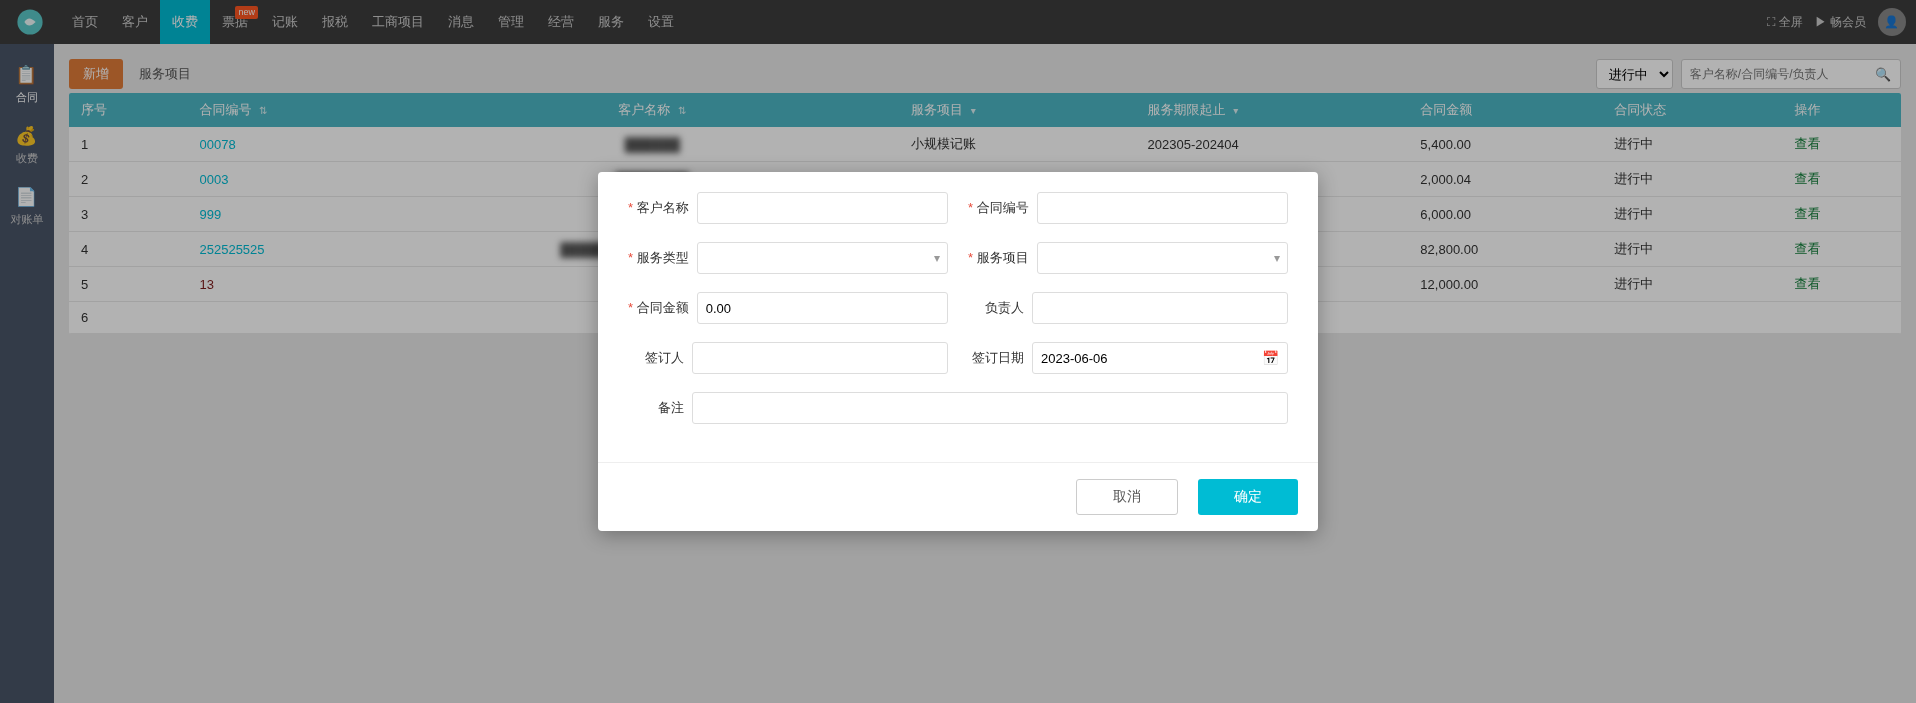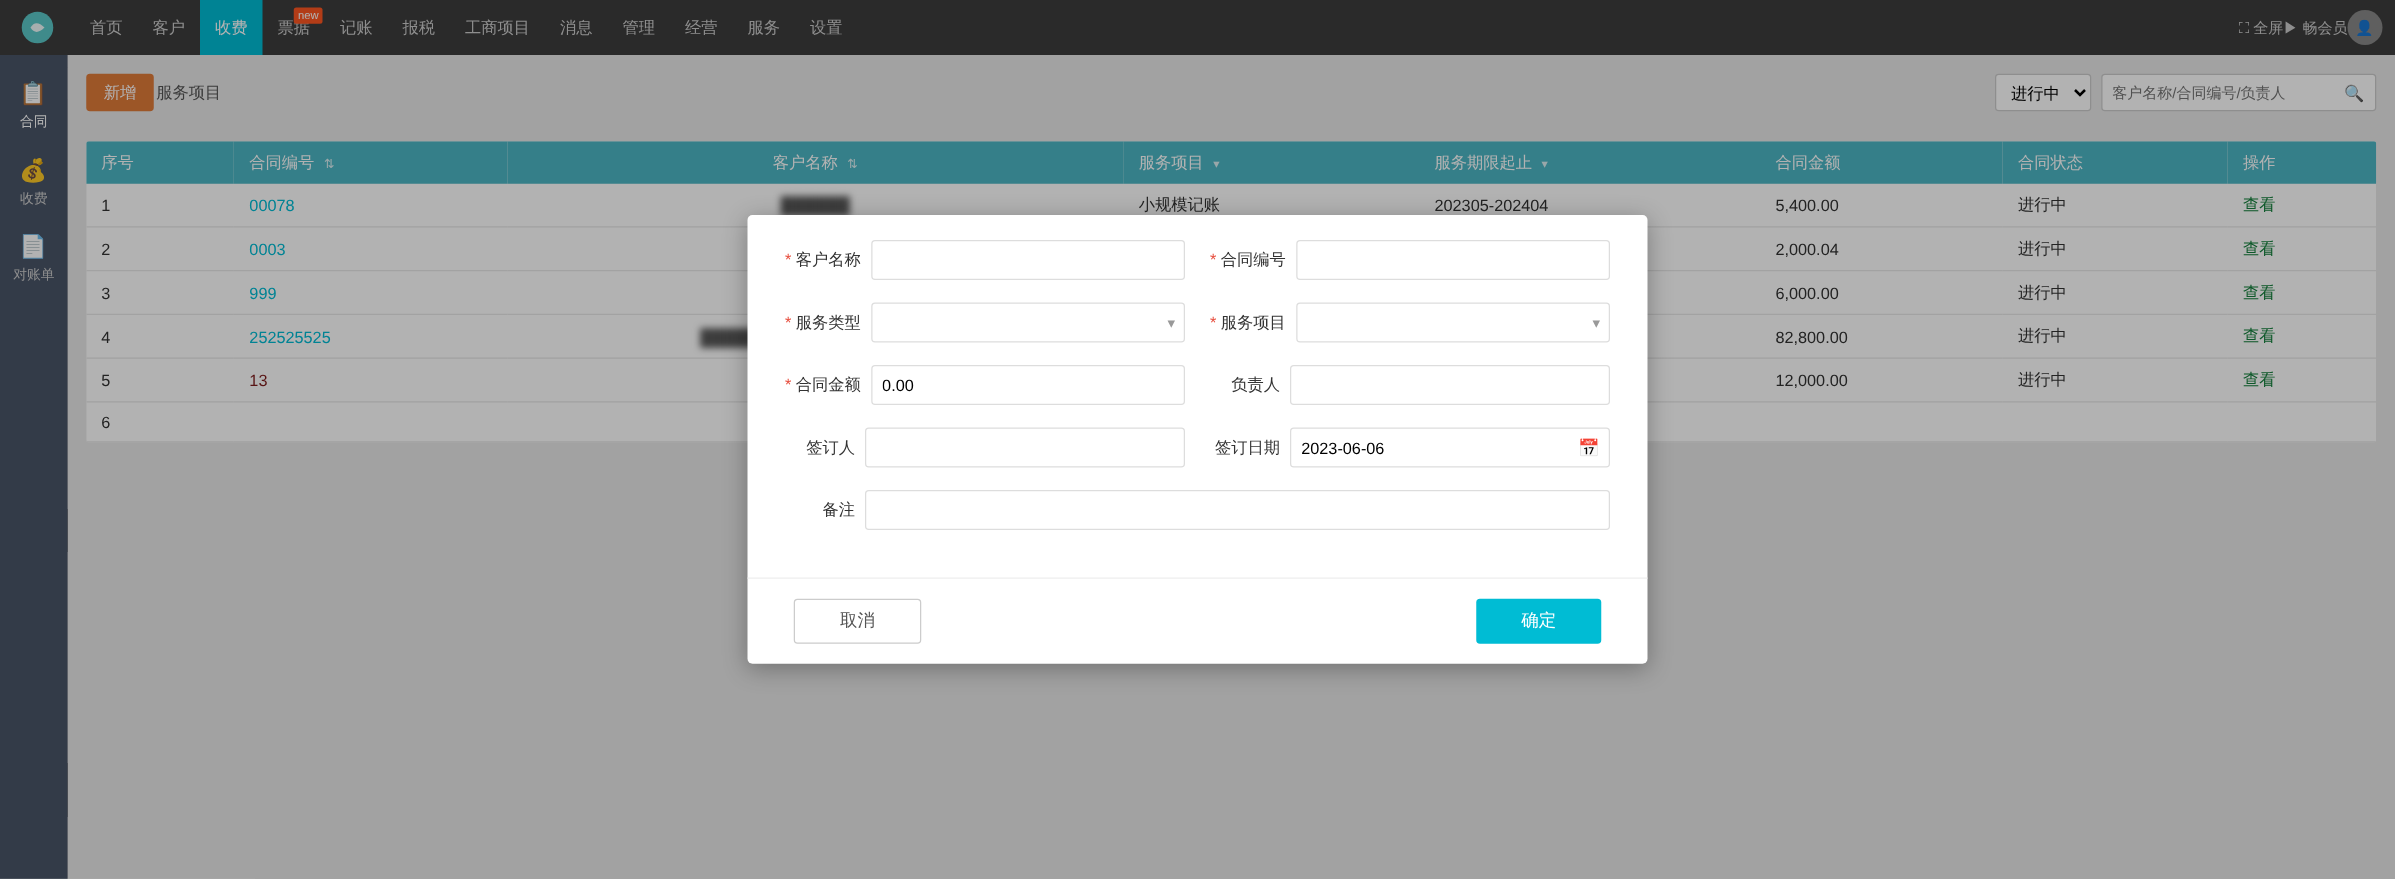--- a/index.html
+++ b/index.html
@@ -38,21 +38,21 @@
       position: absolute;
       top: 6px; right: 2px;
       background: #ff5722;
       color: #fff;
       font-size: 9px;
       padding: 1px 3px;
       border-radius: 2px;
       line-height: 1.2;
     }
     .nav-right {
-      display: flex; align-items: center; 
+      display: flex; align-items: center; gap: 12px;
       color: #ccc; font-size: 12px;
     }
     .nav-right span { cursor: pointer; }
     .nav-right .avatar {
       width: 28px; height: 28px;
       background: #888;
       border-radius: 50%;
       display: flex; align-items: center; justify-content: center;
       color: #fff;
     }
@@ -85,22 +85,22 @@
     .main-content {
       position: fixed;
       top: 44px; left: 54px; right: 0; bottom: 0;
       background: #e8e8e8;
       padding: 15px;
       overflow: auto;
     }
 
     
     .toolbar {
-      display: flex; align-items: center; gap: 2px;
-      margin-bottom: 24px;
+      display: flex; align-items: center; gap: 16px;
+      margin-bottom: 4px;
     }
     .btn-add {
       background: #e07b39;
       color: #fff;
       border: none;
       padding: 6px 14px;
       cursor: pointer;
       font-size: 13px;
       border-radius: 3px;
     }
@@ -278,22 +278,23 @@
     }
     .date-input-wrap .cal-icon {
       position: absolute;
       right: 8px; top: 50%;
       transform: translateY(-50%);
       color: #999;
       font-size: 14px;
       pointer-events: none;
     }
     .modal-footer {
-      padding: 16px 37px;
-      display: flex; align-items: center; justify-content: space-between;
+      padding: 16px 20px;
+      display: flex; align-items: center; justify-content: flex-end;
+      gap: 20px;
       border-top: 1px solid #eee;
     }
     .btn-cancel {
       height: 36px;
       padding: 0 36px;
       border: 1px solid #ccc;
       border-radius: 3px;
       background: #fff;
       color: #555;
       font-size: 14px;

